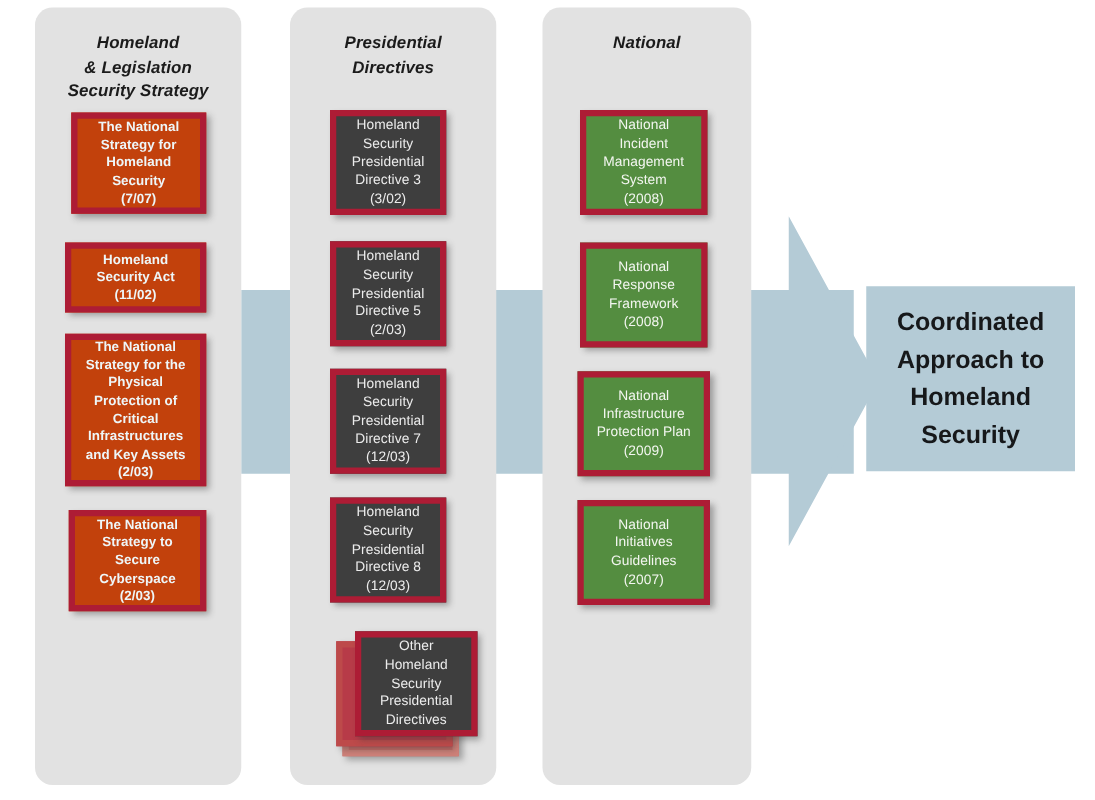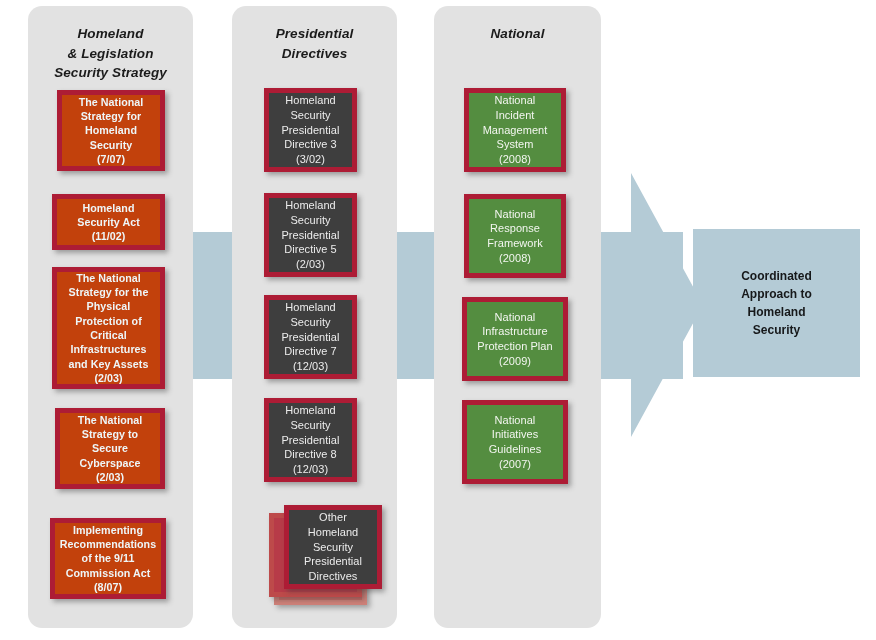--- a/index.html
+++ b/index.html
@@ -110,21 +110,21 @@
     width: 167px;
     height: 148px;
     background: #b4cbd6;
     display: flex;
     align-items: center;
     justify-content: center;
     text-align: center;
     z-index: 3;
   }
   #outcome-box .label {
-    font-size: 12px;
+    font-size: 20px;
     font-weight: bold;
     line-height: 1.5;
     color: #16181a;
   }
 </style>
 </head>
 <body>
 
 <div id="stage">
 
@@ -191,29 +191,20 @@
   <div class="card teal" style="left:55px; top:408px; width:110px; height:81px;">
     <div class="label">
       <div>The National</div>
       <div>Strategy to</div>
       <div>Secure</div>
       <div>Cyberspace</div>
       <div>(2/03)</div>
     </div>
   </div>
 
-  <div class="card teal" style="left:50px; top:518px; width:116px; height:81px;">
-    <div class="label">
-      <div>Implementing</div>
-      <div>Recommendations</div>
-      <div>of the 9/11</div>
-      <div>Commission Act</div>
-      <div>(8/07)</div>
-    </div>
-  </div>
 
   <div class="card dark" style="left:264px; top:88px; width:93px; height:84px;">
     <div class="label">
       <div>Homeland</div>
       <div>Security</div>
       <div>Presidential</div>
       <div>Directive 3</div>
       <div>(3/02)</div>
     </div>
   </div>

